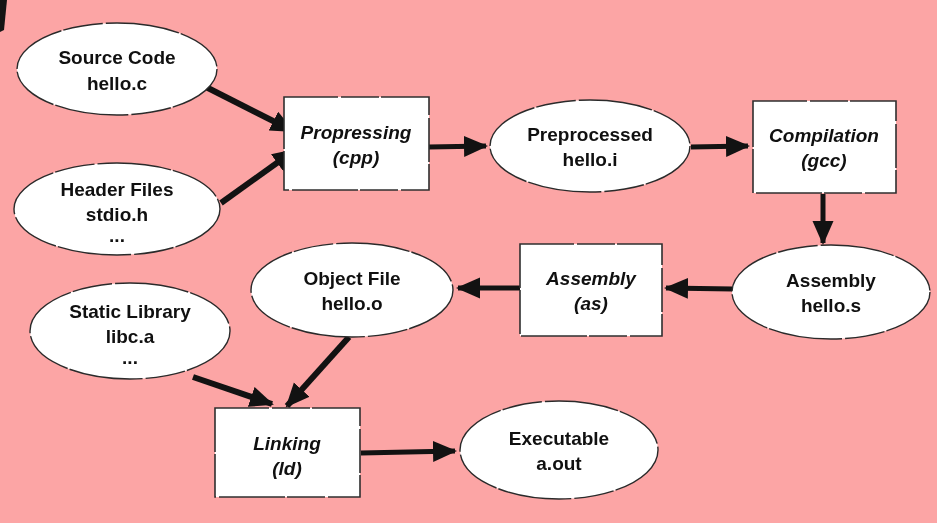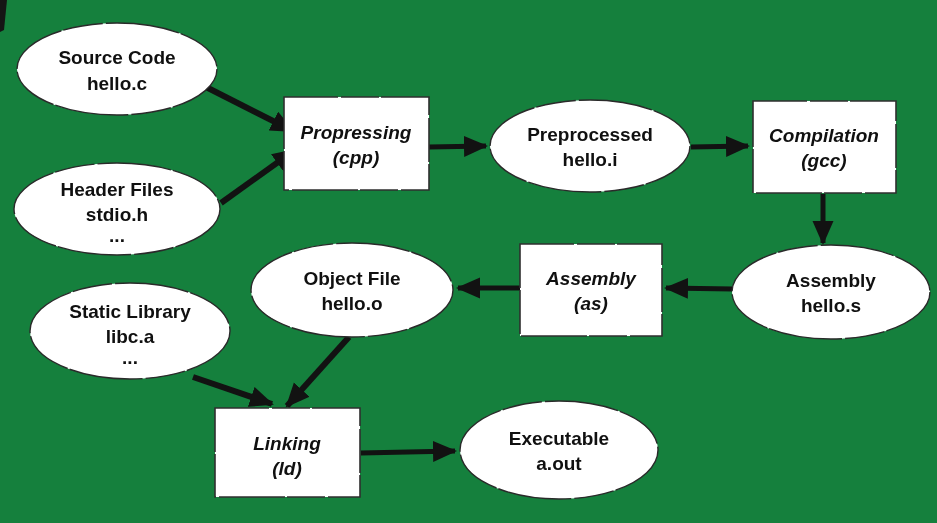--- a/index.html
+++ b/index.html
@@ -5,21 +5,21 @@
   html, body {
     margin: 0;
     padding: 0;
     background: #ffffff;
     font-family: "Liberation Sans", sans-serif;
   }
   .canvas {
     position: relative;
     width: 937px;
     height: 523px;
-    background: #15803d;
+    background: #fca5a5;
     overflow: hidden;
   }
   svg { display: block; }
   .node-shape {
     fill: #ffffff;
     stroke: #2a2a2a;
     stroke-width: 1.4;
   }
   .box-shape {
     fill: #ffffff;

